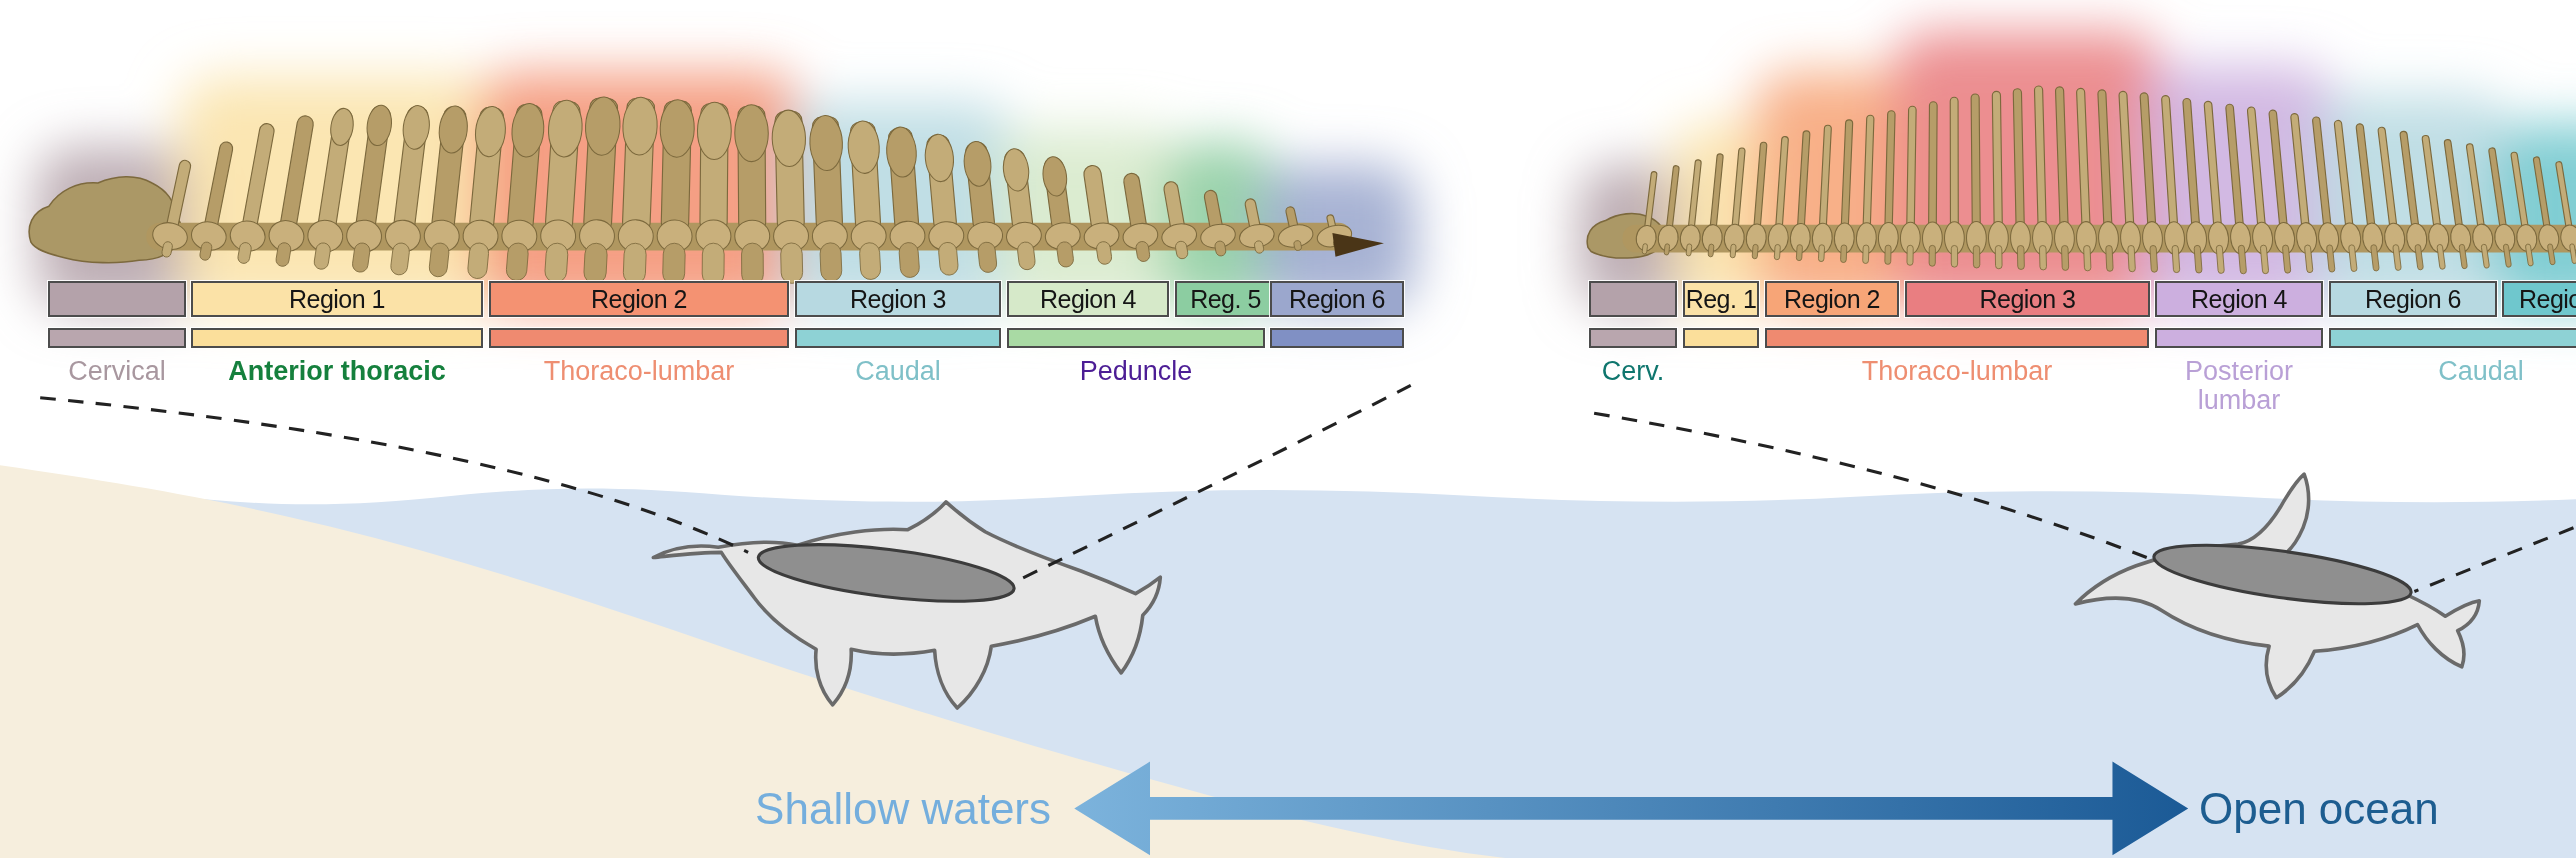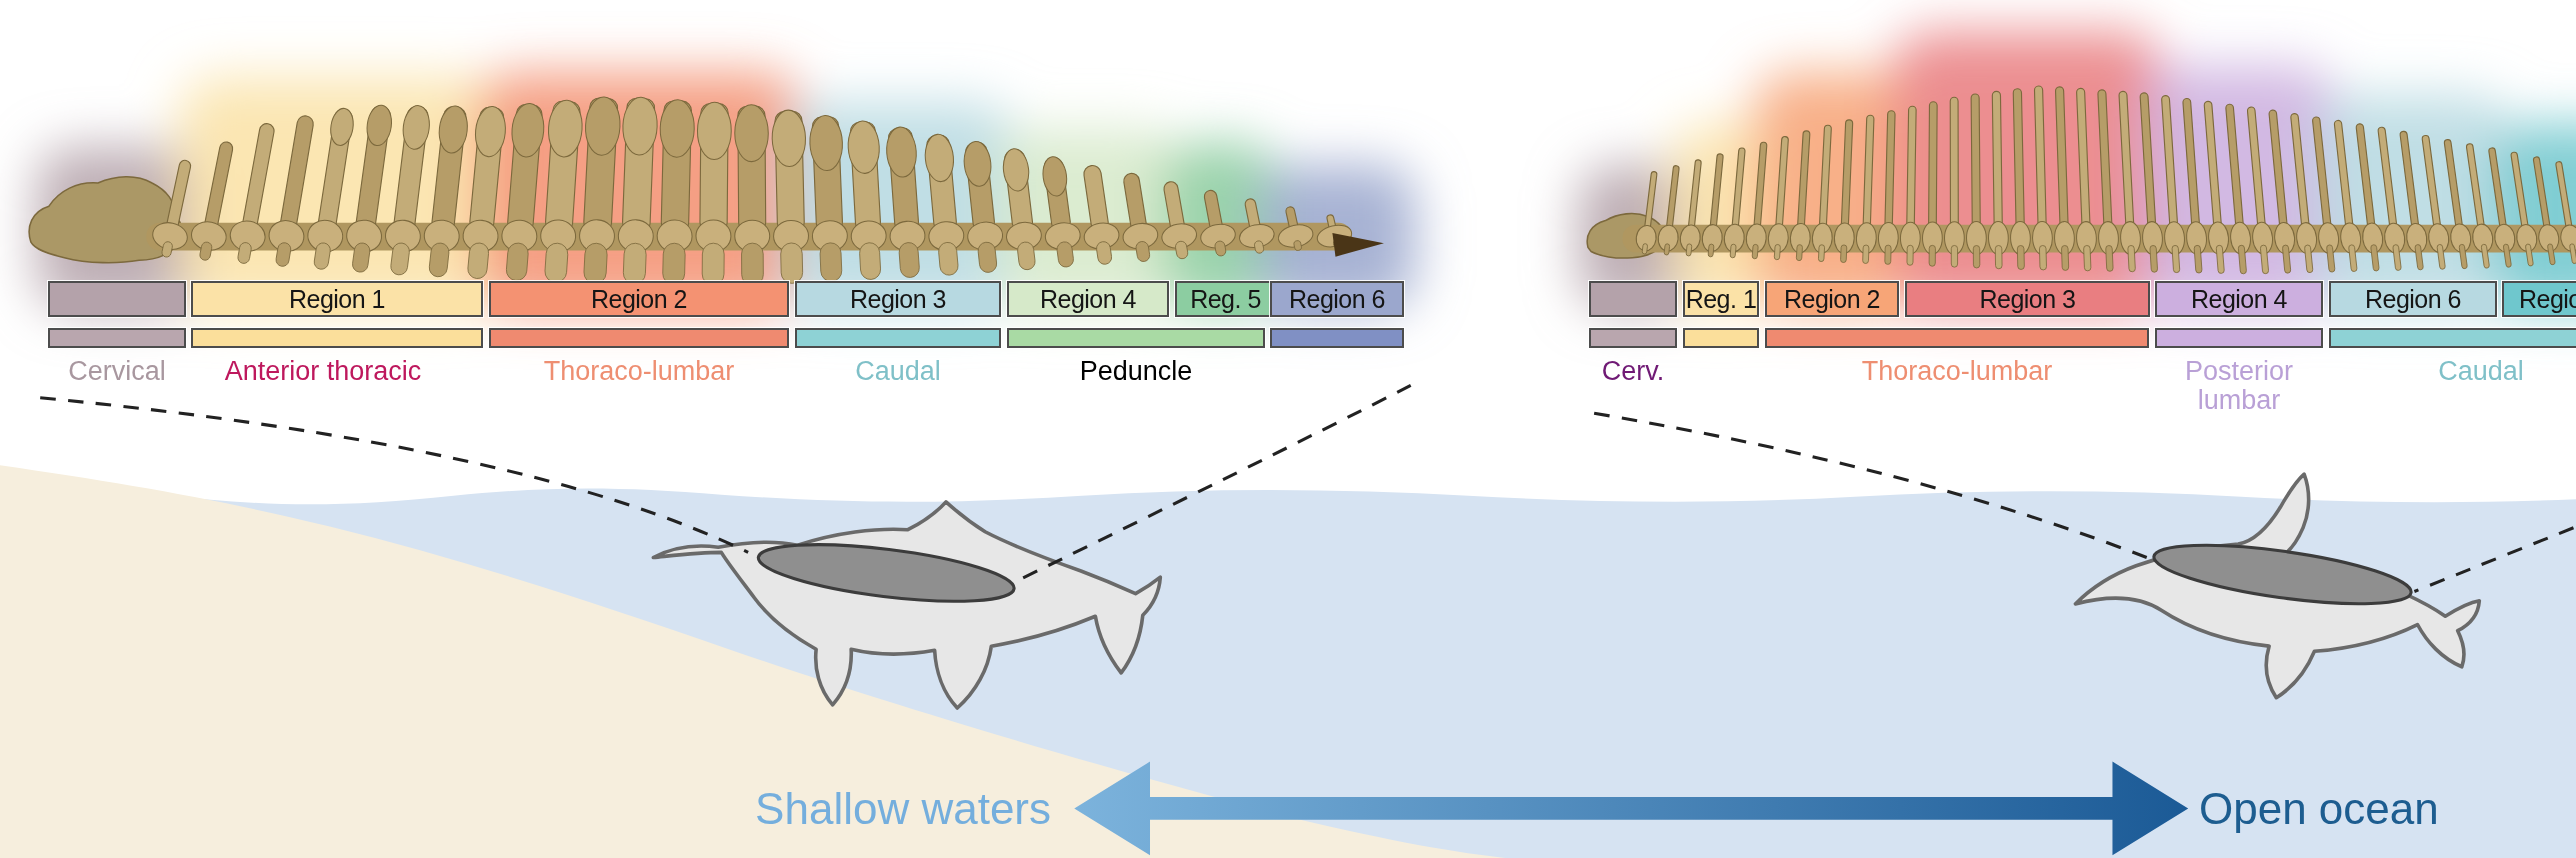--- a/index.html
+++ b/index.html
@@ -602,27 +602,27 @@
       </div>
       <div class="region-box" style="left: 1175px; width: 101px; background: rgb(140, 205, 161);">
         <span>Reg. 5</span>
       </div>
       <div class="region-box" style="left: 1270px; width: 134px; background: rgb(155, 167, 205);">
         <span>Region 6</span>
       </div>
       <div class="group-bar" style="left: 48px; width: 138px; background: rgb(185, 166, 174);"></div>
       <div class="group-label" style="left: -53px; color: rgb(168, 151, 159);">Cervical</div>
       <div class="group-bar" style="left: 191px; width: 292px; background: rgb(251, 223, 155);"></div>
-      <div class="group-label" style="left: 153px; color: #be185d;">Anterior thoracic</div>
+      <div class="group-label" style="left: 167px; color: #15803d; font-weight: bold;">Anterior thoracic</div>
       <div class="group-bar" style="left: 489px; width: 300px; background: rgb(239, 138, 112);"></div>
       <div class="group-label" style="left: 469px; color: rgb(238, 142, 113);">Thoraco-lumbar</div>
       <div class="group-bar" style="left: 795px; width: 206px; background: rgb(142, 210, 213);"></div>
       <div class="group-label" style="left: 728px; color: rgb(127, 192, 200);">Caudal</div>
       <div class="group-bar" style="left: 1007px; width: 258px; background: rgb(169, 218, 164);"></div>
-      <div class="group-label" style="left: 966px; color: #000000;">Peduncle</div>
+      <div class="group-label" style="left: 966px; color: #4c1d95;">Peduncle</div>
       <div class="group-bar" style="left: 1270px; width: 134px; background: rgb(128, 144, 196);"></div>
     </div>
   <div class="labels-layer" id="labels-right">
       <div class="region-box" style="left: 1589px; width: 88px; background: rgb(180, 162, 170);">
         <span></span>
       </div>
       <div class="region-box" style="left: 1683px; width: 76px; background: rgb(251, 226, 167);">
         <span>Reg. 1</span>
       </div>
       <div class="region-box" style="left: 1765px; width: 134px; background: rgb(247, 165, 119);">
@@ -634,21 +634,21 @@
       <div class="region-box" style="left: 2155px; width: 168px; background: rgb(204, 175, 223);">
         <span>Region 4</span>
       </div>
       <div class="region-box" style="left: 2329px; width: 168px; background: rgb(183, 217, 225);">
         <span>Region 6</span>
       </div>
       <div class="region-box" style="left: 2502px; width: 130px; background: rgb(111, 199, 205);">
         <span>Region 6</span>
       </div>
       <div class="group-bar" style="left: 1589px; width: 88px; background: rgb(185, 166, 174);"></div>
-      <div class="group-label" style="left: 1463px; color: #701a75;">Cerv.</div>
+      <div class="group-label" style="left: 1463px; color: #0f766e;">Cerv.</div>
       <div class="group-bar" style="left: 1683px; width: 76px; background: rgb(251, 223, 155);"></div>
       <div class="group-bar" style="left: 1765px; width: 384px; background: rgb(239, 138, 112);"></div>
       <div class="group-label" style="left: 1787px; color: rgb(238, 142, 113);">Thoraco-lumbar</div>
       <div class="group-bar" style="left: 2155px; width: 168px; background: rgb(204, 175, 223);"></div>
       <div class="group-label" style="left: 2069px; color: rgb(185, 160, 214);">Posterior
 lumbar</div>
       <div class="group-bar" style="left: 2329px; width: 304px; background: rgb(142, 210, 213);"></div>
       <div class="group-label" style="left: 2311px; color: rgb(127, 192, 200);">Caudal</div>
     </div>
 

